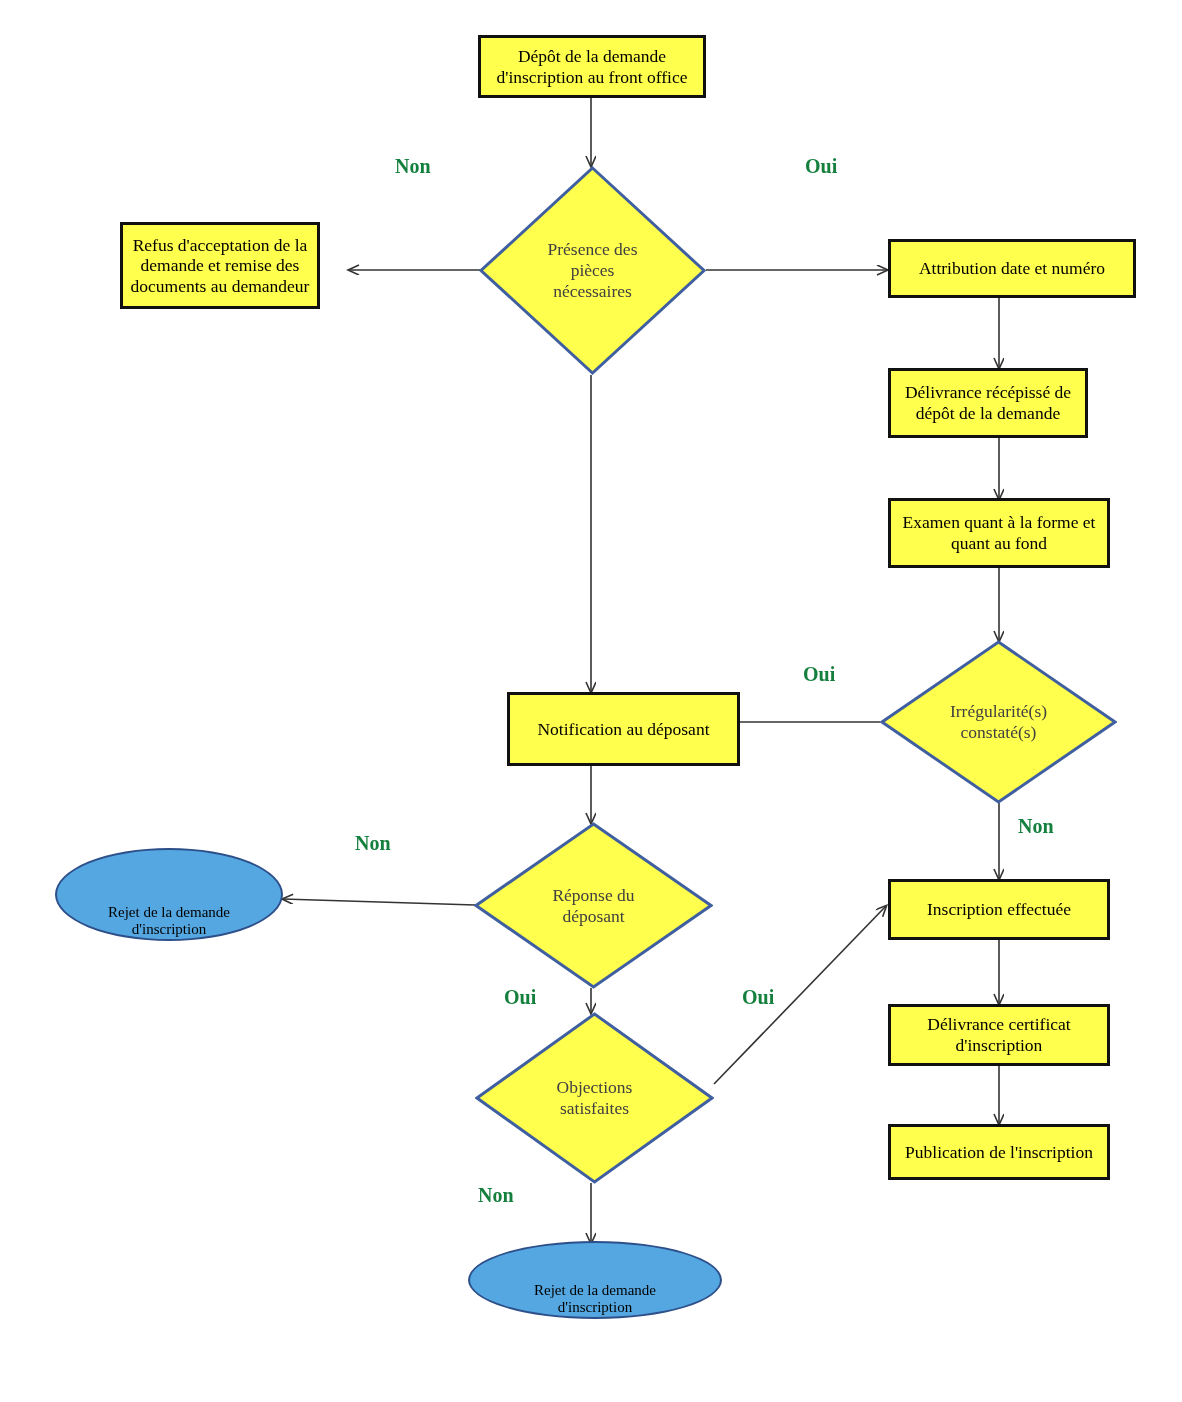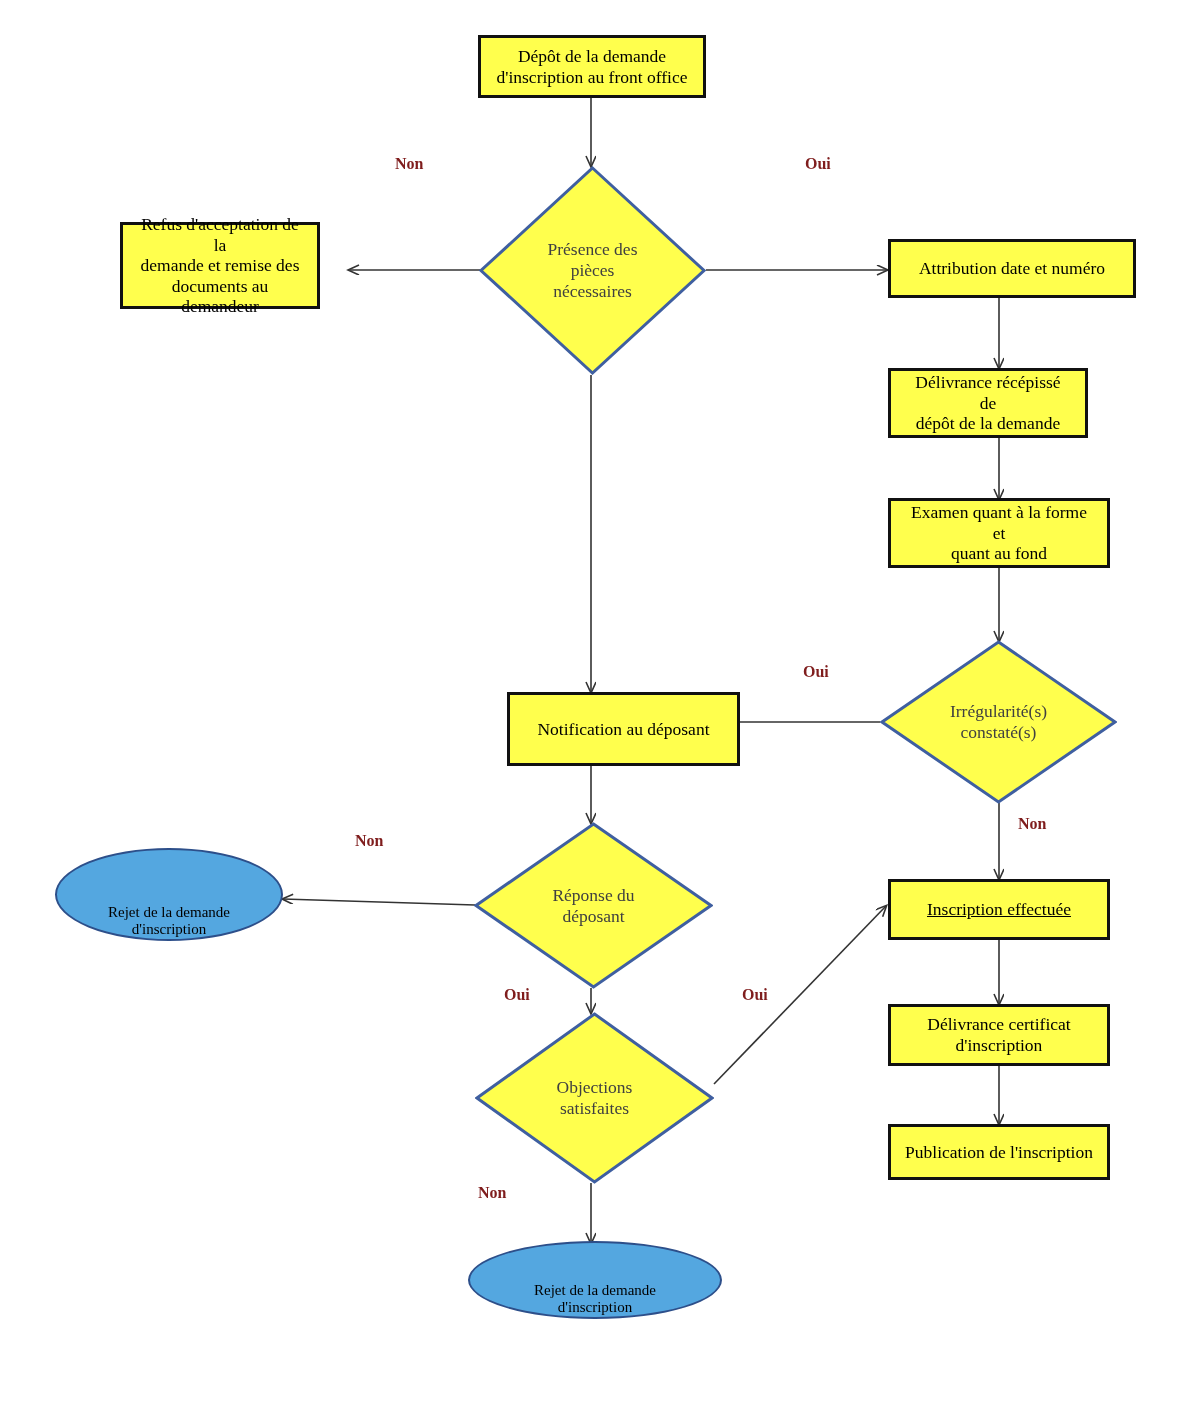--- a/index.html
+++ b/index.html
@@ -30,21 +30,21 @@
     align-items: center;
     justify-content: center;
     text-align: center;
     color: #000000;
     line-height: 1.18;
   }
   .process {
     background: #ffff4d;
     border: 3px solid #111111;
     font-size: 17.5px;
-    padding: 2px 14px;
+    padding: 2px 4px;
   }
   .decision-wrap {
     position: absolute;
   }
   .decision-wrap svg.shape {
     position: absolute;
     left: 0;
     top: 0;
   }
   .decision-label {
@@ -66,22 +66,22 @@
     background: #54a7e0;
     border: 2px solid #2d4f8a;
     border-radius: 50%;
     font-size: 15px;
     align-items: flex-end;
   }
   .edge-label {
     position: absolute;
     font-family: "Liberation Serif", "DejaVu Serif", serif;
     font-weight: bold;
-    font-size: 16px;
-    color: #7f1d1d;
+    font-size: 20px;
+    color: #15803d;
     white-space: nowrap;
   }
   .nowrap-line { display: block; }
 </style>
 </head>
 <body>
 
 <div id="canvas">
 
   <svg class="edges" viewBox="0 0 1182 1402">
@@ -221,21 +221,21 @@
     </div>
   </div>
 
   <div class="node terminator" style="left:468px; top:1241px; width:254px; height:78px;">
     <div>
       <span class="nowrap-line">Rejet de la demande</span>
       <span class="nowrap-line">d'inscription</span>
     </div>
   </div>
 
-  <div class="node process" style="left:888px; top:879px; width:222px; height:61px;text-decoration:underline;">
+  <div class="node process" style="left:888px; top:879px; width:222px; height:61px;">
     <div>
       <span class="nowrap-line">Inscription effectuée</span>
     </div>
   </div>
 
   <div class="node process" style="left:888px; top:1004px; width:222px; height:62px;">
     <div>
       <span class="nowrap-line">Délivrance certificat</span>
       <span class="nowrap-line">d'inscription</span>
     </div>

